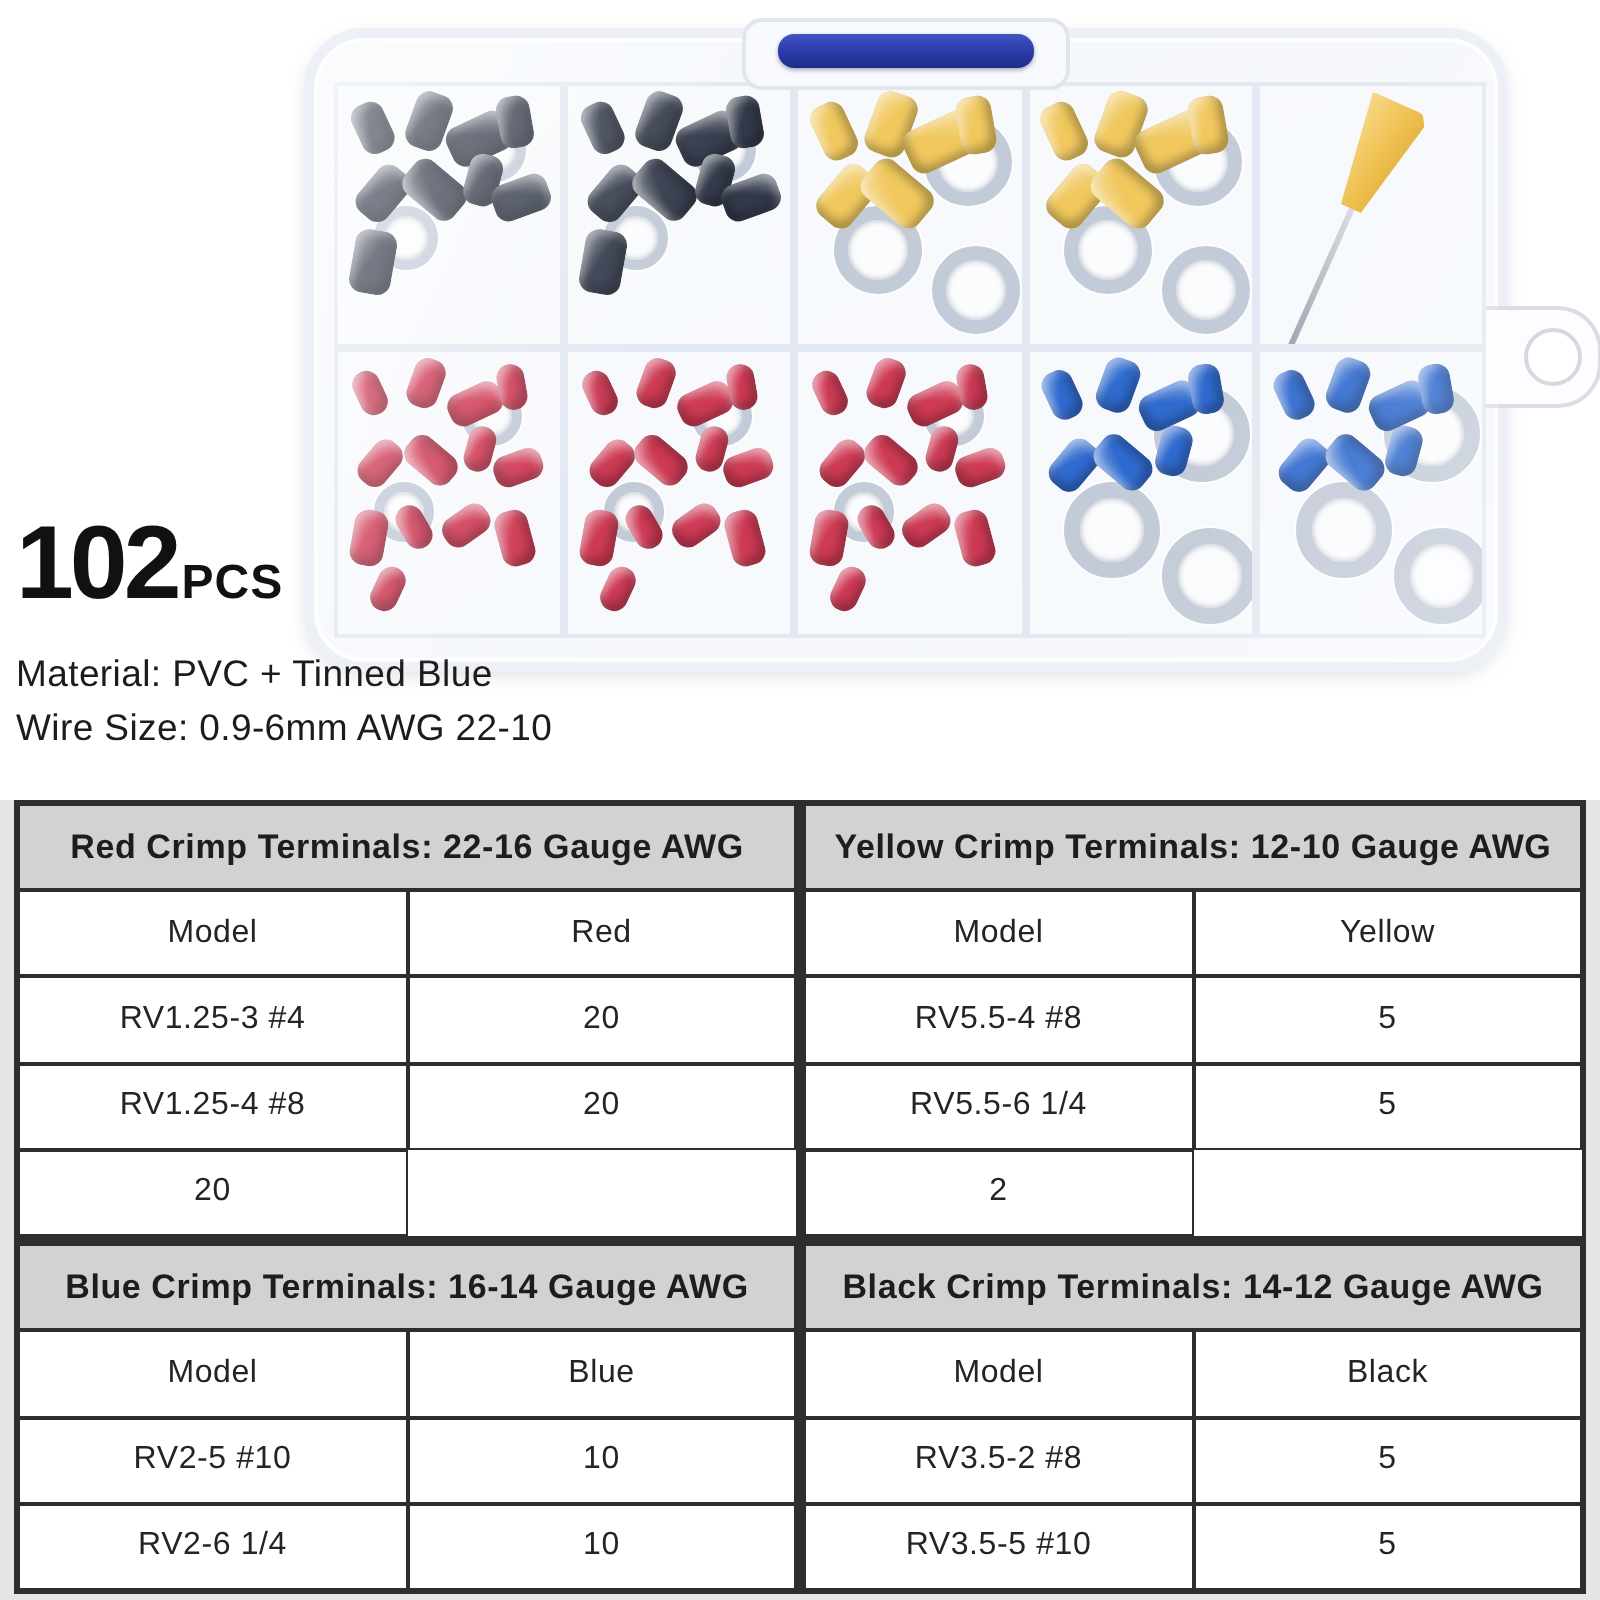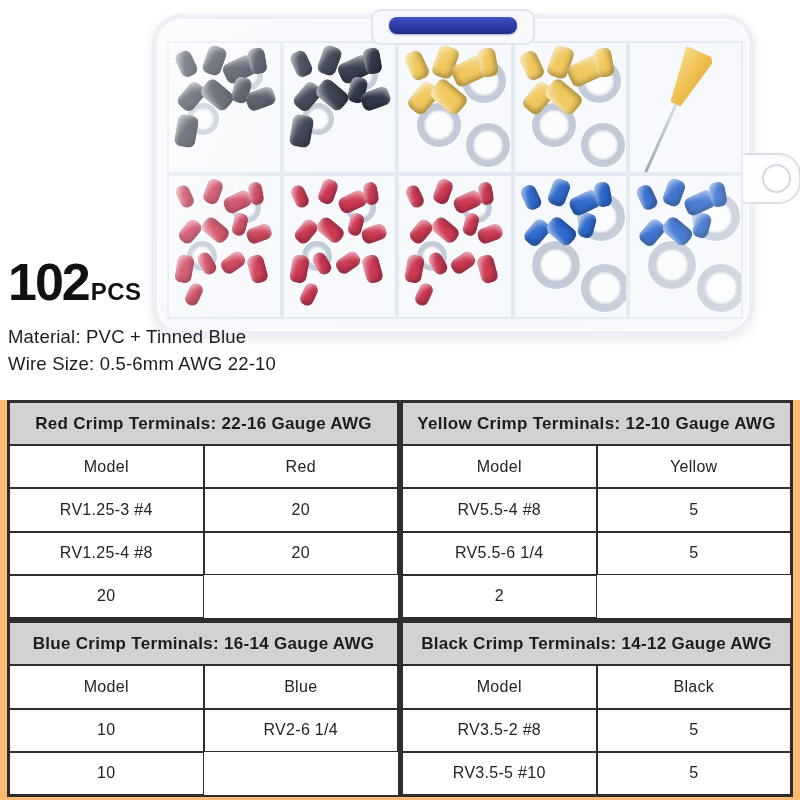--- a/index.html
+++ b/index.html
@@ -1,16 +1,16 @@
 <!DOCTYPE html>
 <html><head>
 <meta charset="utf-8">
 <style>
   html,body{margin:0;padding:0;background:#fff;}
-  .stage{position:relative;width:800px;height:800px;background:#fdba74;overflow:hidden;
+  .stage{position:relative;width:800px;height:800px;background:#e5e5e5;overflow:hidden;
          font-family:"Liberation Sans", sans-serif;color:#1e1e1e;}
 
   
   .photo{position:absolute;left:0;top:0;width:800px;height:400px;background:#fff;}
 
   .box{position:absolute;left:152px;top:14px;width:592px;height:312px;
        border:5px solid #edf0f6;border-radius:30px;
        background:linear-gradient(150deg,rgba(244,247,251,.8),rgba(233,238,246,.45));
        box-shadow:0 3px 8px rgba(160,170,185,.28), inset 0 0 0 2px rgba(255,255,255,.85);}
 
@@ -211,39 +211,40 @@
       </div>
       <div class="hang-tab">
         <div class="hang-tab-hole"></div>
       </div>
     </div>
 
     <div class="headline">
       <span class="count-big">102</span><span class="count-unit">PCS</span>
     </div>
     <div class="info-line mat-line">Material: PVC + Tinned Blue</div>
-    <div class="info-line wire-line">Wire Size: 0.5-6mm AWG 22-10</div>
+    <div class="info-line wire-line">Wire Size: 0.9-6mm AWG 22-10</div>
   </div>
 
   <div class="tables">
     <div class="tcol" id="tcol-left">
         <div class="tsection" style="flex-grow: 5;">
           <div class="tcell ttitle">Red Crimp Terminals: 22-16 Gauge AWG</div>
           <div class="tcell">Model</div>
           <div class="tcell">Red</div>
           <div class="tcell">RV1.25-3 #4</div>
           <div class="tcell">20</div>
           <div class="tcell">RV1.25-4 #8</div>
           <div class="tcell">20</div>
           <div class="tcell">20</div>
         </div>
         <div class="tsection" style="flex-grow: 4;">
           <div class="tcell ttitle">Blue Crimp Terminals: 16-14 Gauge AWG</div>
           <div class="tcell">Model</div>
           <div class="tcell">Blue</div>
+          <div class="tcell">RV2-5 #10</div>
           <div class="tcell">10</div>
           <div class="tcell">RV2-6 1/4</div>
           <div class="tcell">10</div>
         </div>
       </div>
     <div class="tcol" id="tcol-right">
         <div class="tsection" style="flex-grow: 5;">
           <div class="tcell ttitle">Yellow Crimp Terminals: 12-10 Gauge AWG</div>
           <div class="tcell">Model</div>
           <div class="tcell">Yellow</div>

